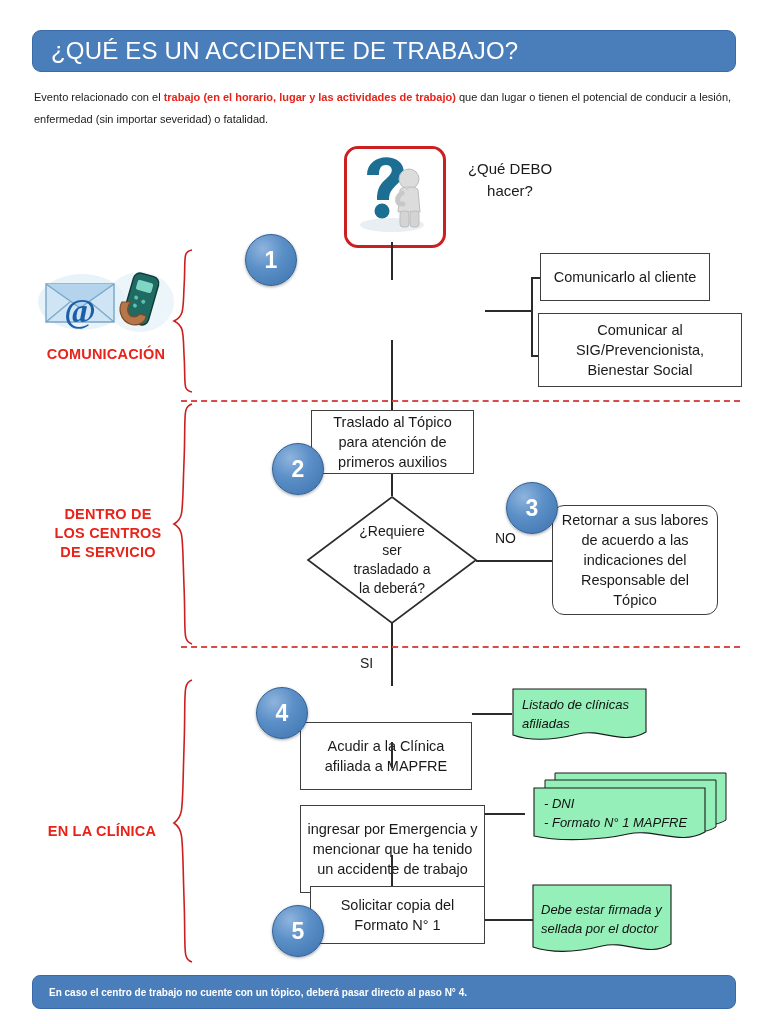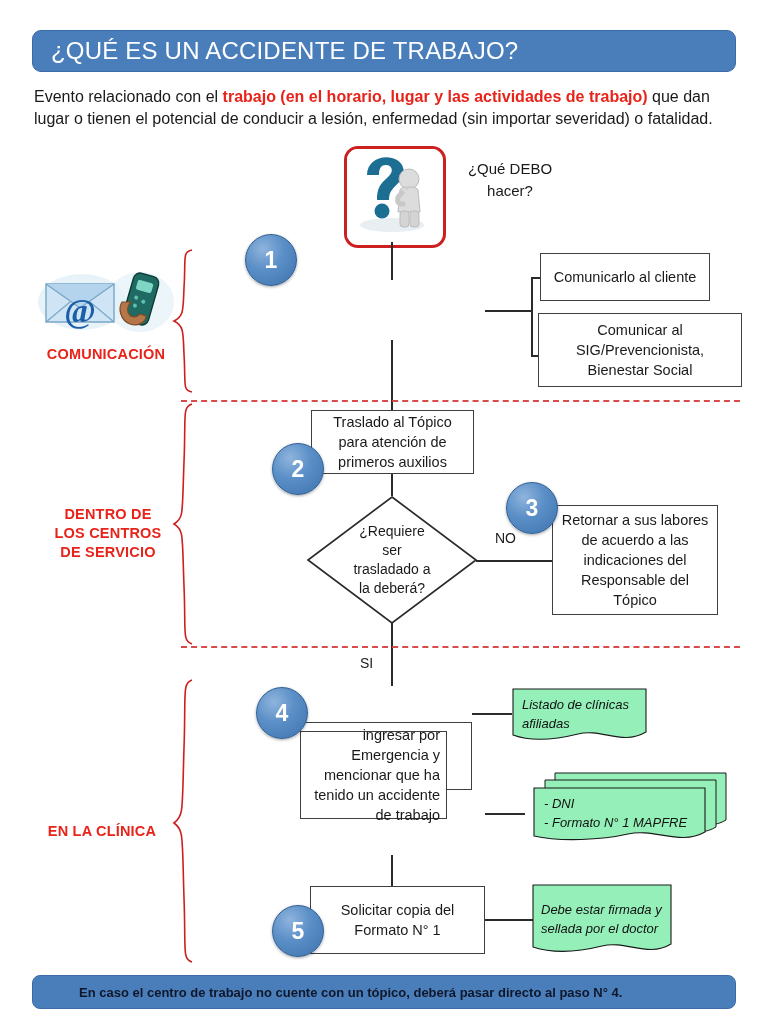--- a/index.html
+++ b/index.html
@@ -7,21 +7,21 @@
        font-family:"Liberation Sans","DejaVu Sans",sans-serif;color:#1a1a1a;}
   .page{position:absolute;inset:0;}
 
   
   .banner{position:absolute;left:32px;top:30px;width:704px;height:42px;
           background:#4a7ebb;border:1px solid #3a6ba8;border-radius:9px;
           display:flex;align-items:center;box-sizing:border-box;padding-left:18px;}
   .banner-title{color:#fff;font-size:24px;letter-spacing:.2px;}
 
   
-  .intro{position:absolute;left:34px;top:86px;width:706px;font-size:16px;line-height:22px;}
+  .intro{position:absolute;left:34px;top:86px;width:706px;font-size:11px;line-height:22px;}
   .intro .red{color:#e8231a;font-weight:bold;}
 
   
   .box{position:absolute;box-sizing:border-box;border:1.4px solid #3f3f3f;
        background:#fff;display:flex;align-items:center;justify-content:center;
        text-align:center;font-size:14.5px;line-height:20px;padding:11px 6px;}
 
   
   .diamond-wrap{position:absolute;}
   .diamond-wrap svg{position:absolute;left:0;top:0;}
@@ -66,21 +66,21 @@
   
   .comm-art{position:absolute;left:36px;top:268px;width:140px;height:66px;}
 
   
   .edge{position:absolute;font-size:14px;background:#fff;padding:0 3px;}
 
   
   .footer{position:absolute;left:32px;top:975px;width:704px;height:34px;
           background:#4a7ebb;border:1px solid #3a6ba8;border-radius:8px;
           display:flex;align-items:center;box-sizing:border-box;padding-left:16px;}
-  .footer span{color:#0f172a;font-size:13px;font-weight:bold;margin-left:30px;}
+  .footer span{color:#ffffff;font-size:10px;font-weight:bold;}
 </style>
 </head>
 <body>
 
 <div class="page" data-name="flowchart-page">
 
   <div class="banner" data-name="header-banner">
     <div class="banner-title" data-name="page-title">¿QUÉ ES UN ACCIDENTE DE TRABAJO?</div>
   </div>
 
@@ -186,21 +186,21 @@
     </div>
   </div>
 
   <div class="ln lnh" style="left:476px;top:560px;width:78px;" data-name="connector-no-branch"></div>
   <div class="edge" style="left:492px;top:530px;" data-name="edge-label-no">NO</div>
 
   <div class="step" style="left:506px;top:482px;" data-name="step-circle-3">
     <span data-name="step-number">3</span>
   </div>
 
-  <div class="box" style="left:552px;top:505px;width:166px;height:110px;" data-name="box-retornar-labores">
+  <div class="box" style="left:552px;top:505px;width:166px;height:110px;border-radius:12px;" data-name="box-retornar-labores">
     <span data-name="box-label">Retornar a sus labores de acuerdo a las indicaciones del Responsable del Tópico</span>
   </div>
 
   <div class="ln lnv" style="left:391px;top:623px;height:63px;" data-name="connector-si-branch"></div>
   <div class="edge" style="left:357px;top:655px;" data-name="edge-label-si">SI</div>
 
   <div class="cat" style="left:28px;top:505px;width:160px;" data-name="section-label-centros">
     <div data-name="centros-line1">DENTRO DE</div>
     <div data-name="centros-line2">LOS CENTROS</div>
     <div data-name="centros-line3">DE SERVICIO</div>
@@ -224,21 +224,21 @@
 
   <div class="note" style="left:512px;top:688px;width:135px;height:56px;" data-name="note-listado-clinicas">
     <svg width="135" height="56" viewBox="0 0 135 56">
       <path d="M1 1 L134 1 L134 44 C110 58, 90 40, 66 46 C42 52, 20 54, 1 47 Z" fill="#94f0b8" stroke="#1a1a1a" stroke-width="1.1"></path>
     </svg>
     <div class="note-txt" style="left:10px;top:7px;width:118px;" data-name="note-label">Listado de clínicas afiliadas</div>
   </div>
 
   <div class="ln lnv" style="left:391px;top:742px;height:26px;" data-name="connector-box4-to-box5"></div>
 
-  <div class="box" style="left:300px;top:731px;width:147px;height:88px;text-align:right;" data-name="box-ingresar-emergencia">
+  <div class="box" style="left:300px;top:805px;width:185px;height:88px;" data-name="box-ingresar-emergencia">
     <span data-name="box-label">ingresar por Emergencia y mencionar que ha tenido un accidente de trabajo</span>
   </div>
 
   <div class="ln lnh" style="left:485px;top:813px;width:40px;" data-name="connector-to-documentos-note"></div>
 
   <div class="note" style="left:520px;top:770px;width:210px;height:78px;" data-name="note-documentos">
     <svg width="210" height="78" viewBox="0 0 210 78">
       <path d="M35 3 L206 3 L206 50 C186 62, 168 48, 148 52 L35 52 Z" fill="#94f0b8" stroke="#1a1a1a" stroke-width="1"></path>
       <path d="M25 10 L196 10 L196 57 C176 69, 158 55, 138 59 L25 59 Z" fill="#94f0b8" stroke="#1a1a1a" stroke-width="1"></path>
       <path d="M14 18 L185 18 L185 62 C160 76, 135 58, 108 64 C82 70, 40 72, 14 66 Z" fill="#94f0b8" stroke="#1a1a1a" stroke-width="1.1"></path>
@@ -246,21 +246,21 @@
     <div class="note-txt" style="left:24px;top:24px;width:160px;" data-name="note-documentos-line1">- DNI</div>
     <div class="note-txt" style="left:24px;top:43px;width:175px;" data-name="note-documentos-line2">- Formato N° 1 MAPFRE</div>
   </div>
 
   <div class="ln lnv" style="left:391px;top:855px;height:32px;" data-name="connector-box5-to-box6"></div>
 
   <div class="step" style="left:272px;top:905px;" data-name="step-circle-5">
     <span data-name="step-number">5</span>
   </div>
 
-  <div class="box" style="left:310px;top:886px;width:175px;height:68px;" data-name="box-solicitar-copia">
+  <div class="box" style="left:310px;top:886px;width:175px;height:58px;" data-name="box-solicitar-copia">
     <span data-name="box-label">Solicitar copia del Formato N° 1</span>
   </div>
 
   <div class="ln lnh" style="left:485px;top:919px;width:48px;" data-name="connector-to-firmada-note"></div>
 
   <div class="note" style="left:532px;top:884px;width:140px;height:74px;" data-name="note-firmada-sellada">
     <svg width="140" height="74" viewBox="0 0 140 74">
       <path d="M1 1 L139 1 L139 60 C116 74, 94 56, 70 62 C46 68, 22 70, 1 63 Z" fill="#94f0b8" stroke="#1a1a1a" stroke-width="1.1"></path>
     </svg>
     <div class="note-txt" style="left:9px;top:16px;width:122px;" data-name="note-label">Debe estar firmada y sellada por el doctor</div>

